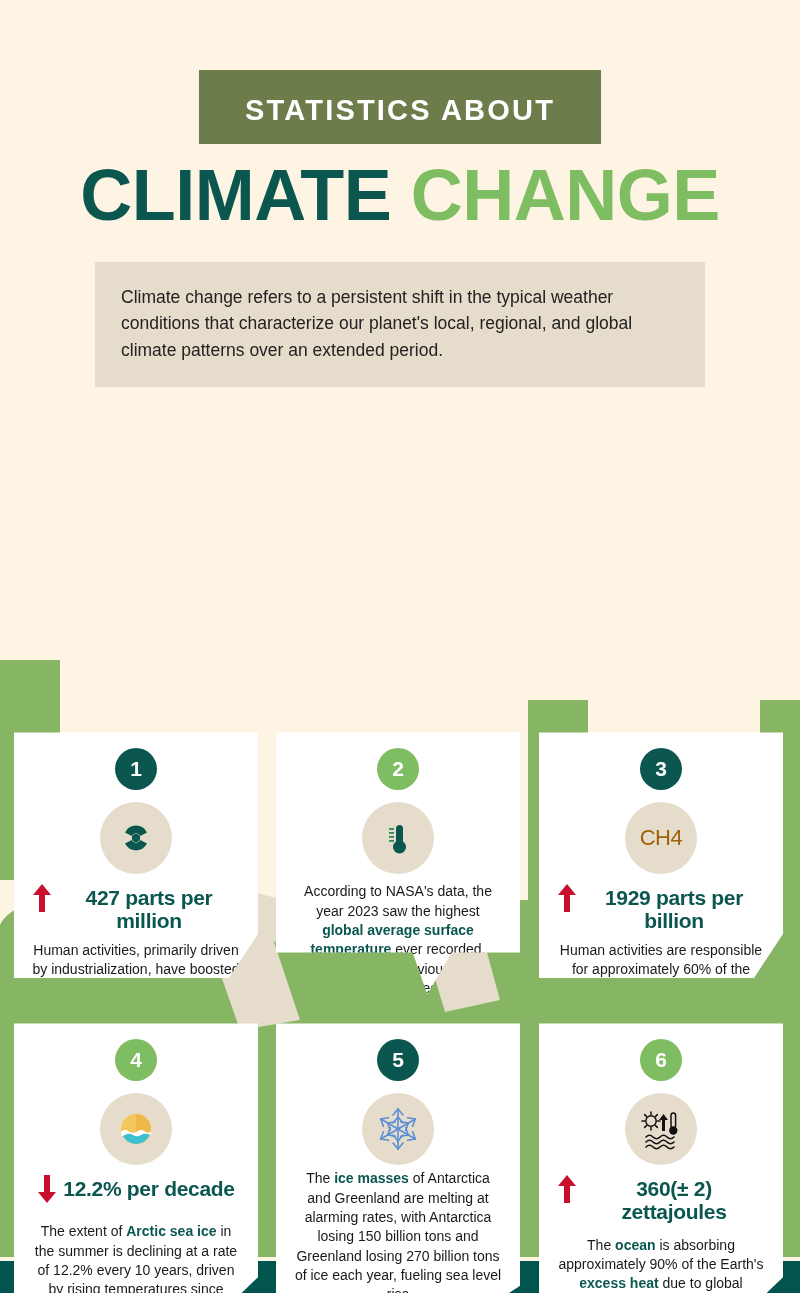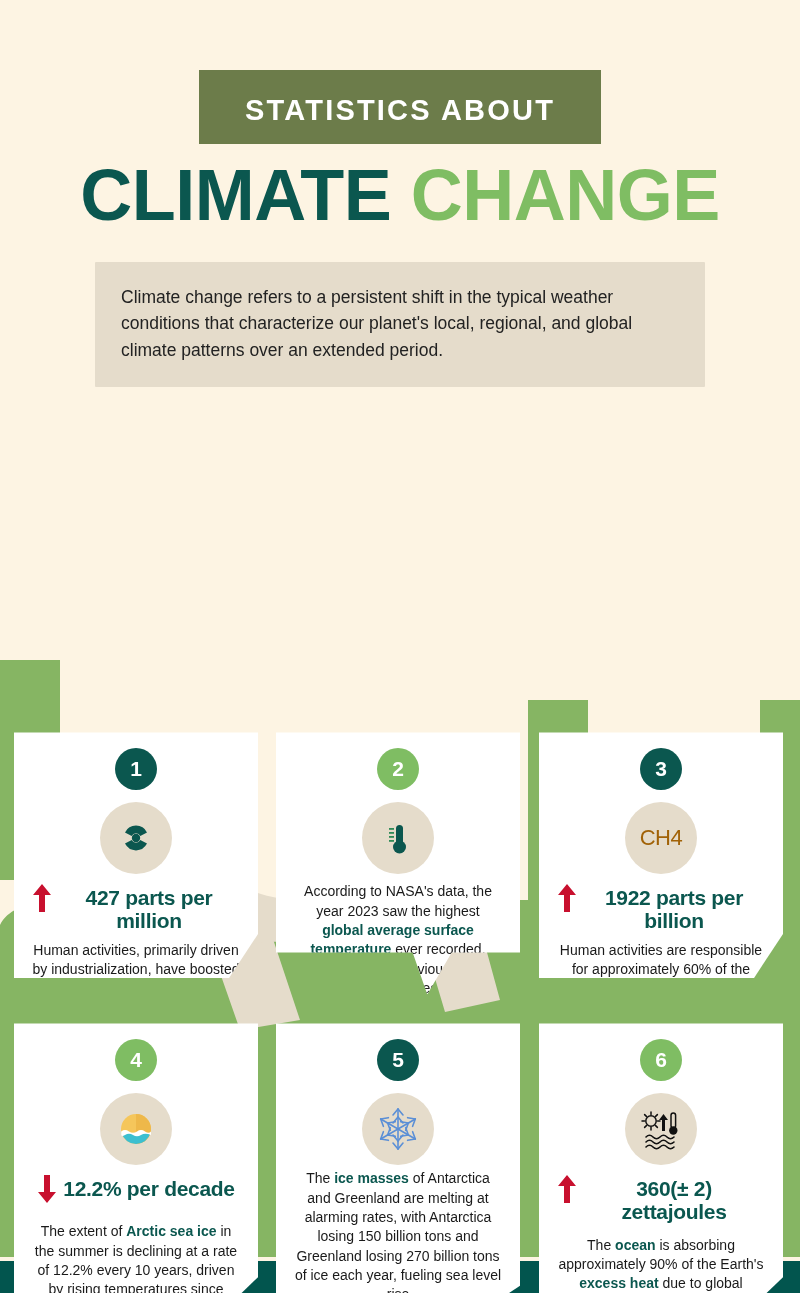--- a/index.html
+++ b/index.html
@@ -174,21 +174,21 @@
 
   <div class="card" style="left:539px; top:345px; width:244px; height:246px; clip-path:polygon(0 0,100% 0,100% 82%,88% 100%,0 100%);">
     <div class="num dark">3</div>
     <div class="iconwrap ch4">CH4</div>
     <div class="statline">
       <span class="arrow">
         <svg width="20" height="30" viewBox="0 0 20 30">
             <path d="M10 1 L19 12 L13 12 L13 29 L7 29 L7 12 L1 12 Z" fill="#C8102E"></path>
           </svg>
       </span>
-      <span class="stat">1922 parts per billion</span>
+      <span class="stat">1929 parts per billion</span>
     </div>
     <div class="desc">Human activities are responsible for approximately 60% of the <b>methane</b> released into the atmosphere today</div>
   </div>
 
   <div class="card" style="left:14px; top:636px; width:244px; height:282px; clip-path:polygon(0 0,100% 0,100% 90%,88% 100%,0 100%);">
     <div class="num light">4</div>
     <div class="iconwrap">
       <svg width="44" height="44" viewBox="0 0 44 44">
         <circle cx="22" cy="22" r="15" fill="#F5C65B"></circle>
         <path d="M22 7 A15 15 0 0 1 22 37 Z" fill="#EEB84A"></path>

